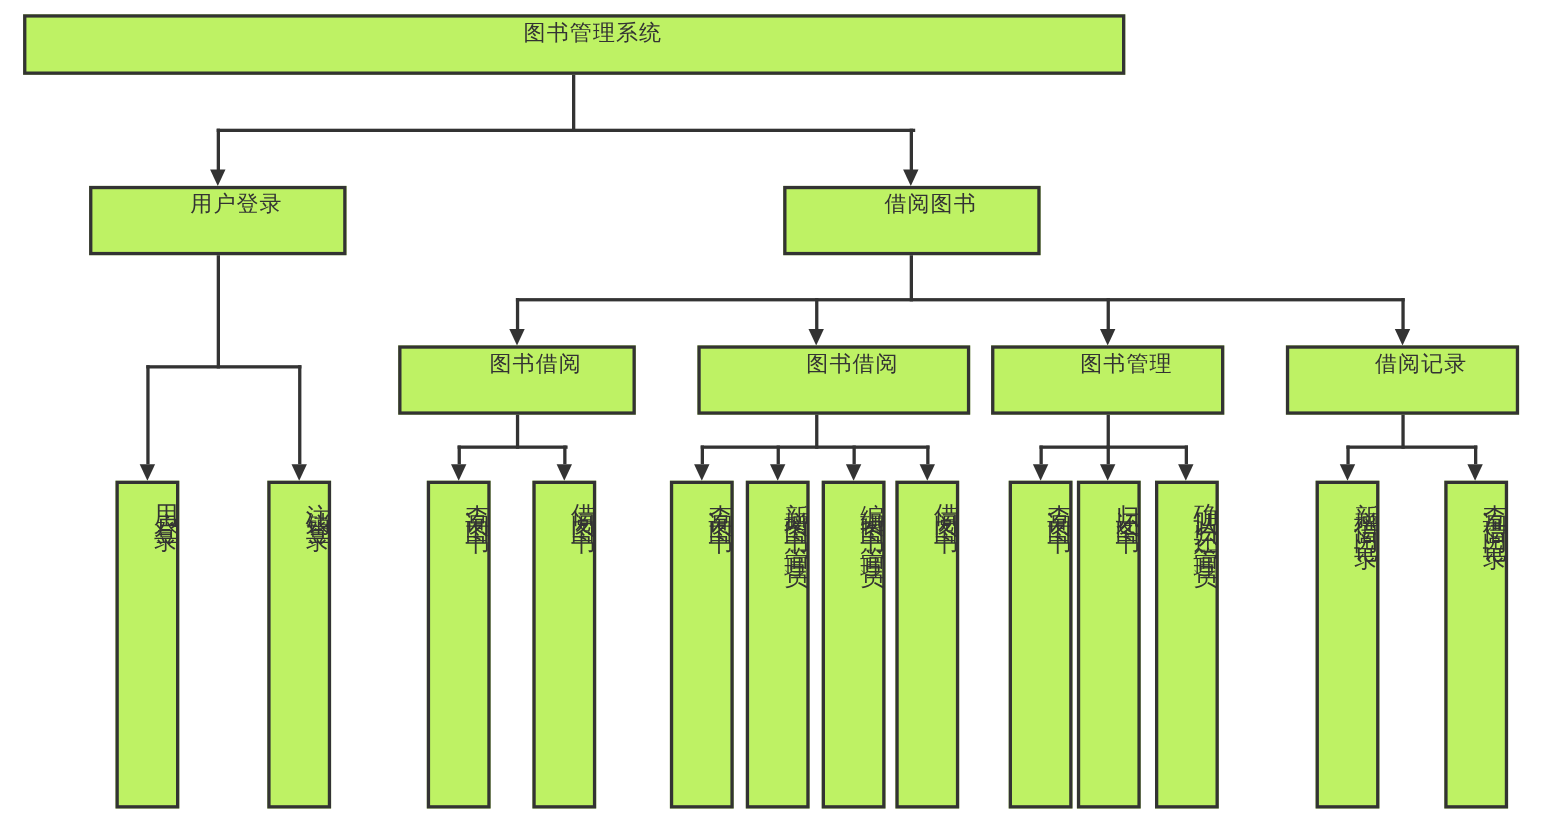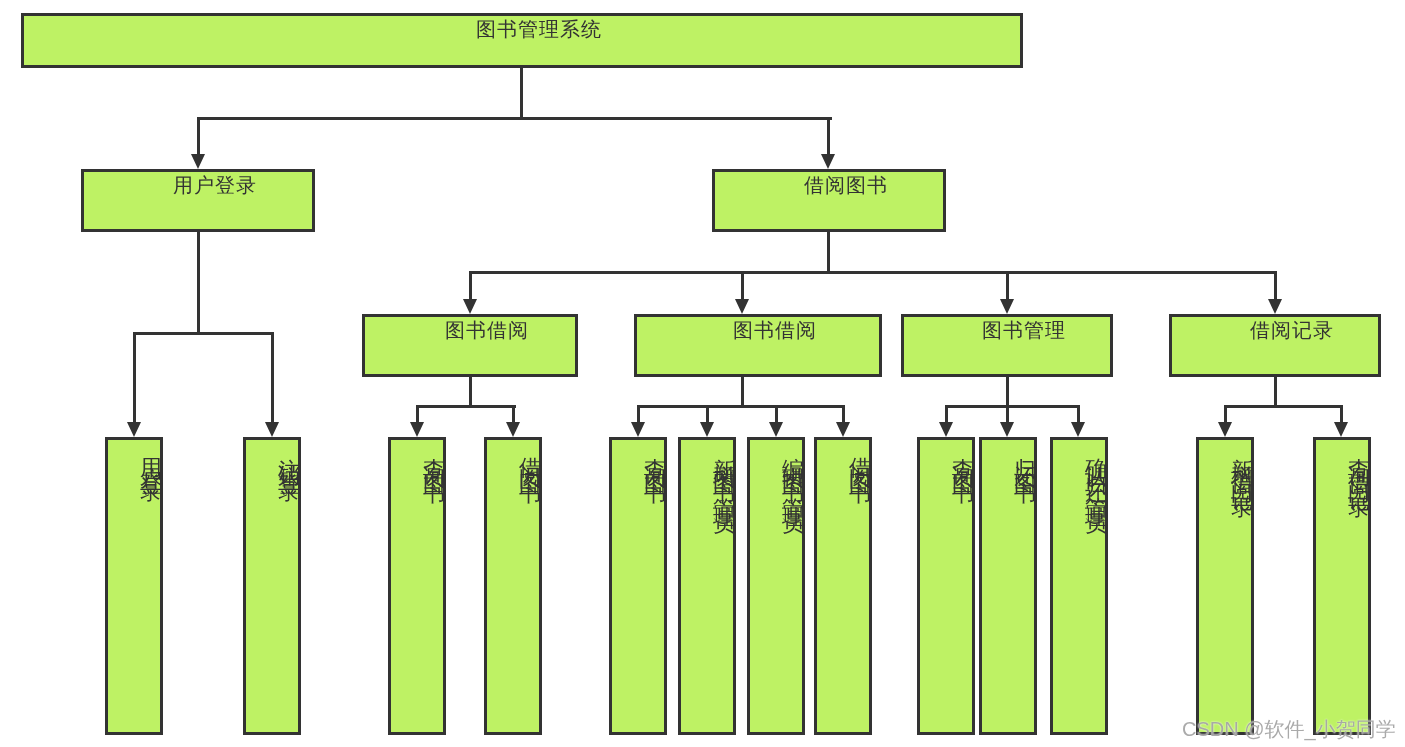--- a/index.html
+++ b/index.html
@@ -177,15 +177,14 @@
     <span>确认归还（管理员）</span>
   </div>
 
   <div class="box vbox" style="left:1196px; top:437px; width:58px; height:298px;">
     <span>新增借阅记录</span>
   </div>
   <div class="box vbox" style="left:1313px; top:437px; width:58px; height:298px;">
     <span>查询借阅记录</span>
   </div>
 
-  <div class="watermark">CSDN @软件_小贺同学</div>
 
 </div>
 
 </body></html>

